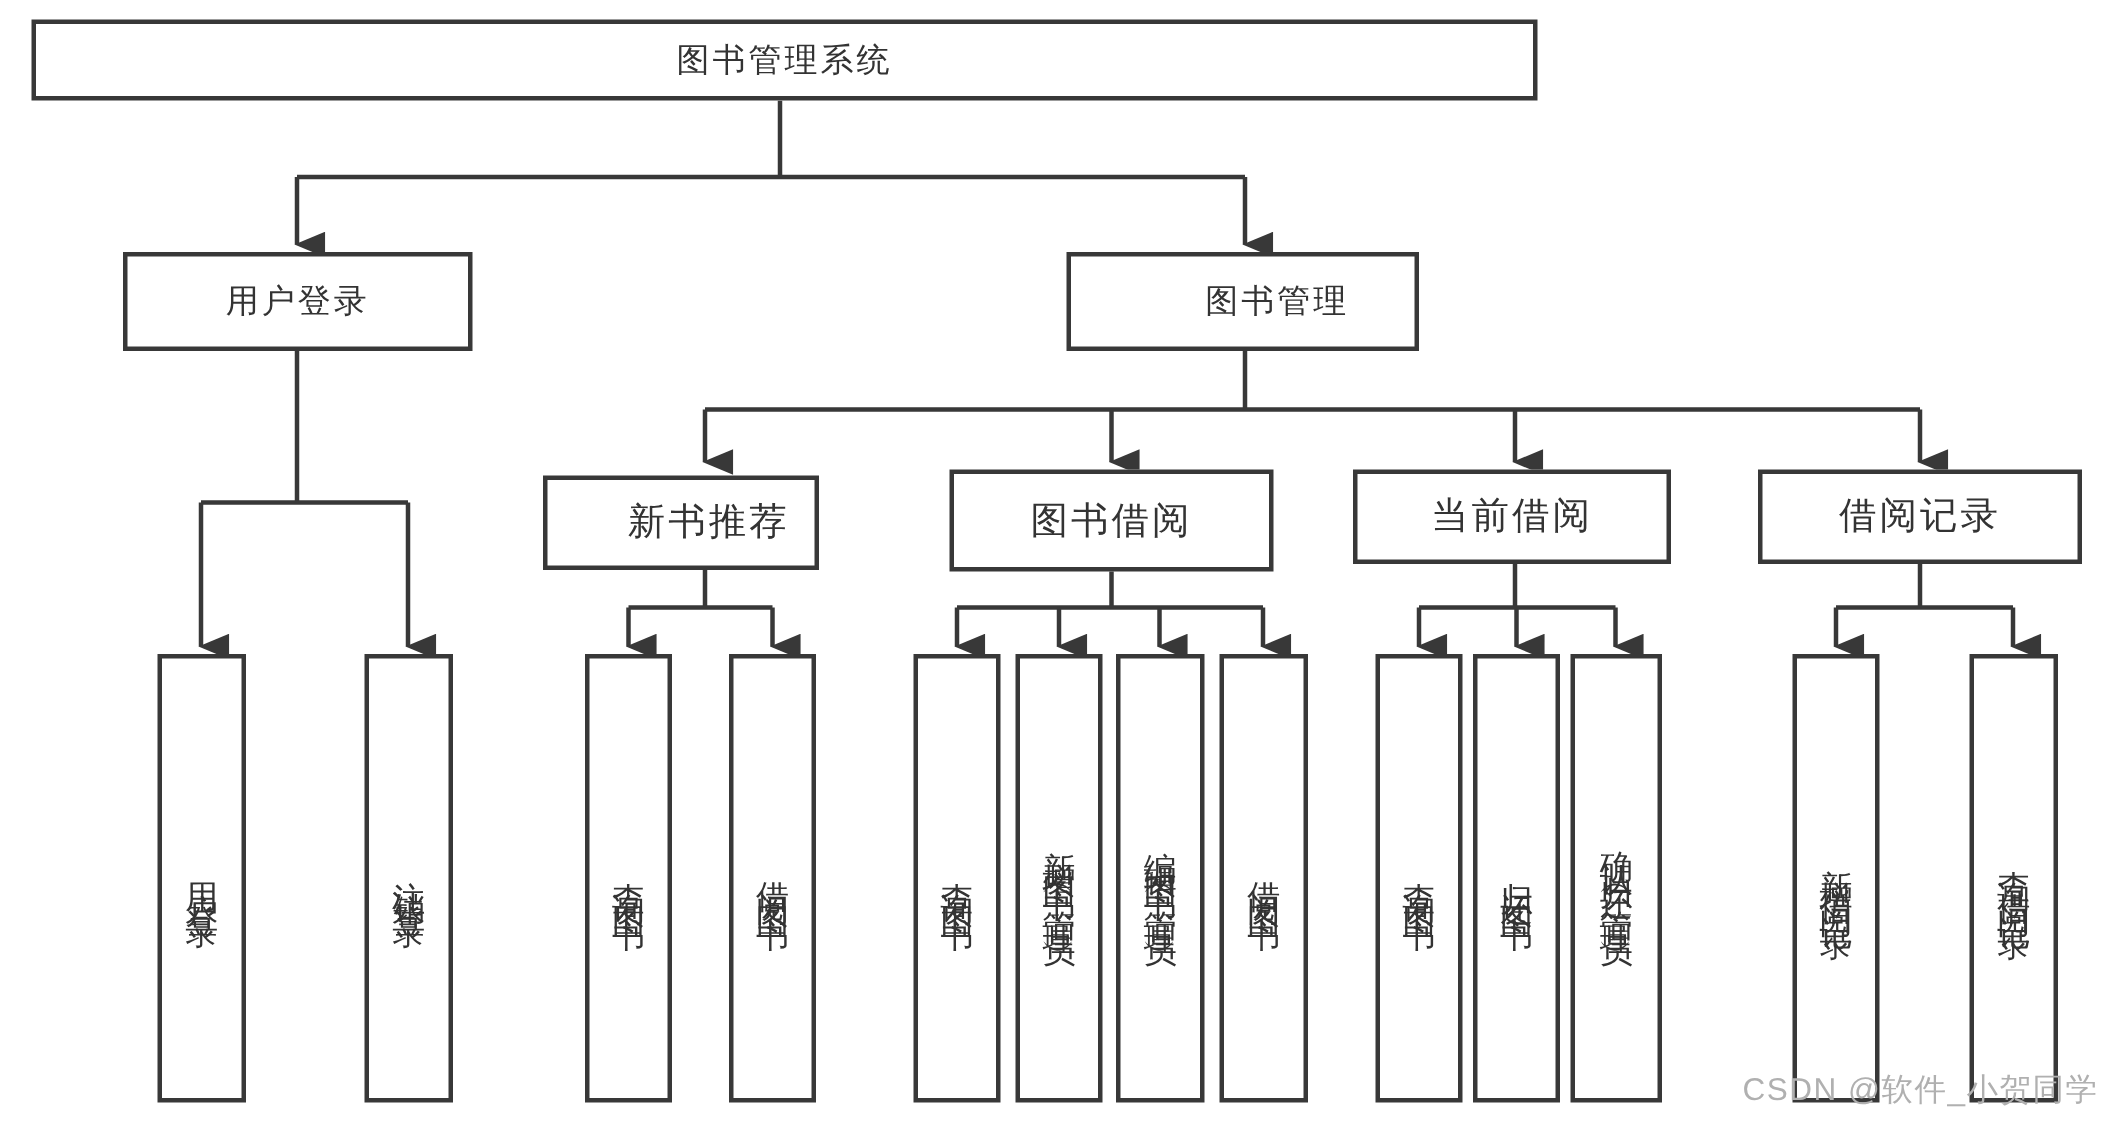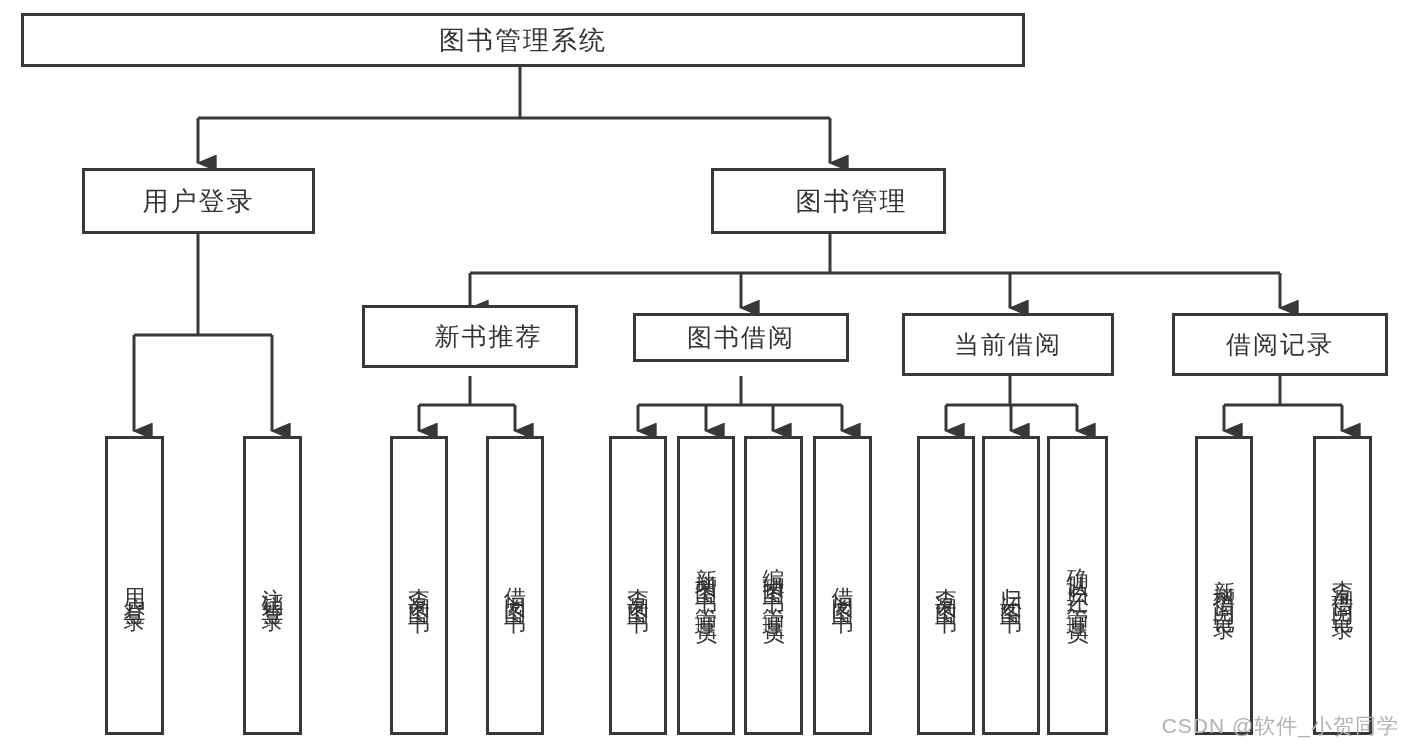--- a/index.html
+++ b/index.html
@@ -31,21 +31,21 @@
     display: flex;
     align-items: center;
     justify-content: center;
     background: #ffffff;
     border: 3px solid var(--line, #383838);
     color: var(--text, #333333);
     text-align: center;
     line-height: 1;
   }
   .node.h {
-    font-size: 26px;
+    font-size: 22px;
     letter-spacing: 2px;
   }
   .node.l3 { font-size: 25px; }
   .node.v {
     writing-mode: vertical-rl;
     text-orientation: mixed;
     font-size: 22px;
     letter-spacing: 8px;
   }
 
@@ -104,22 +104,22 @@
       <path class="ln" d="M1224,405 V431" marker-end="url(#arrowhead)"></path>
       <path class="ln" d="M1342,405 V431" marker-end="url(#arrowhead)"></path>
     </g>
   </svg>
 
   <div class="node h" style="left:21px; top:13px; width:1004px; height:54px;">图书管理系统</div>
 
   <div class="node h" style="left:82px; top:168px; width:233px; height:66px;">用户登录</div>
   <div class="node h" style="left:711px; top:168px; width:235px; height:66px;padding-left:46px;">图书管理</div>
 
-  <div class="node h l3" style="left:362px; top:305px; width:216px; height:63px;padding-left:37px;">新书推荐</div>
-  <div class="node h l3" style="left:633px; top:313px; width:216px; height:49px;">图书借阅</div>
+  <div class="node h l3" style="left:362px; top:317px; width:184px; height:63px;padding-left:37px;">新书推荐</div>
+  <div class="node h l3" style="left:633px; top:313px; width:216px; height:68px;">图书借阅</div>
   <div class="node h l3" style="left:902px; top:313px; width:212px; height:63px;">当前借阅</div>
   <div class="node h l3" style="left:1172px; top:313px; width:216px; height:63px;">借阅记录</div>
 
   <div class="node v" style="left:105px; top:436px; width:59px; height:299px;">用户登录</div>
   <div class="node v" style="left:243px; top:436px; width:59px; height:299px;">注销登录</div>
 
   <div class="node v" style="left:390px; top:436px; width:58px; height:299px;">查询图书</div>
   <div class="node v" style="left:486px; top:436px; width:58px; height:299px;">借阅图书</div>
 
   <div class="node v" style="left:609px; top:436px; width:58px; height:299px;">查询图书</div>

